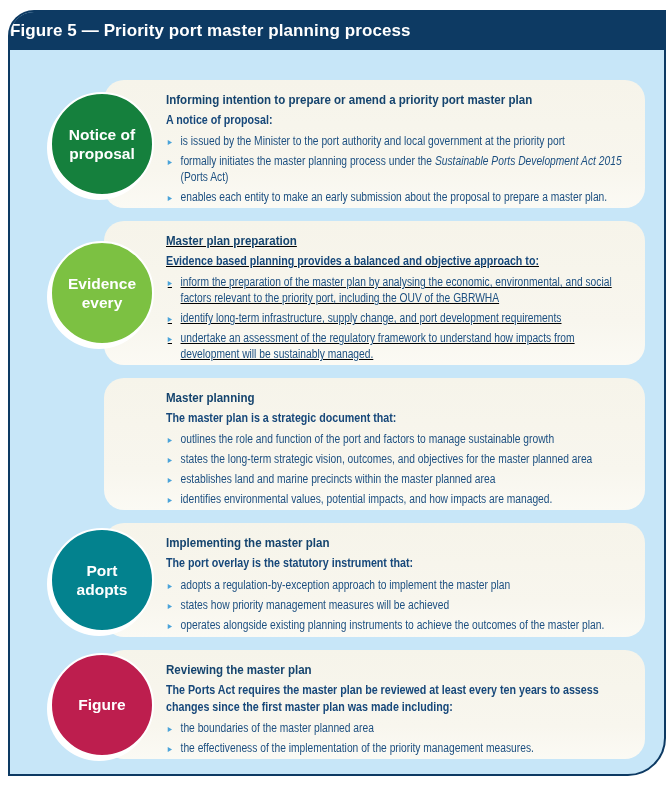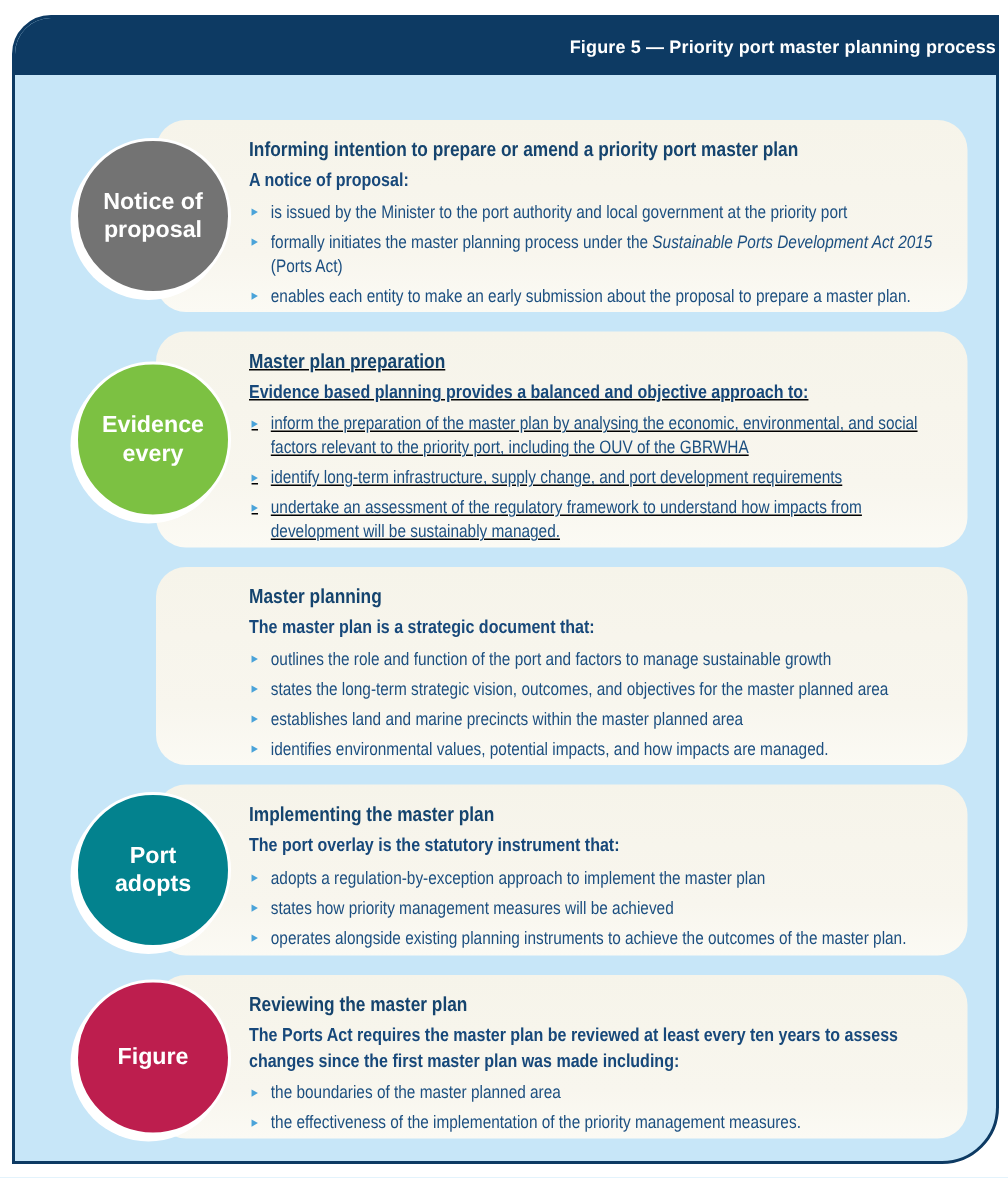--- a/index.html
+++ b/index.html
@@ -18,23 +18,23 @@
     border: 2px solid #0d3a63;
     border-radius: 26px 0 38px 0;
     background: #c7e6f8;
     overflow: hidden;
   }
   .titlebar {
     height: 38px;
     background: #0d3a63;
     color: #ffffff;
     font-weight: bold;
-    font-size: 12px;
+    font-size: 17px;
     line-height: 38px;
-    text-align: right;
+    text-align: left;
     letter-spacing: 0.1px;
   }
   .rows {
     padding: 30px 0 0 8px;
   }
   .row {
     position: relative;
     margin-bottom: 13px;
   }
   .card {
@@ -111,21 +111,21 @@
     white-space: pre-line;
   }
 </style>
 </head>
 <body>
 
 <div class="frame">
   <div class="titlebar">Figure 5 — Priority port master planning process</div>
   <div class="rows" id="rows">
   <div class="row">
-    <div class="badge" style="background: #737373;">
+    <div class="badge" style="background: #15803d;">
       <span class="badge-label">Notice of
 proposal</span>
     </div>
     <div class="card">
       <div class="card-text">
         <h3 class="heading">Informing intention to prepare or amend a priority port master plan</h3>
         <p class="lead">A notice of proposal:</p>
         <ul class="bullets">
               <li>
                 <span class="arrow">▸</span>

